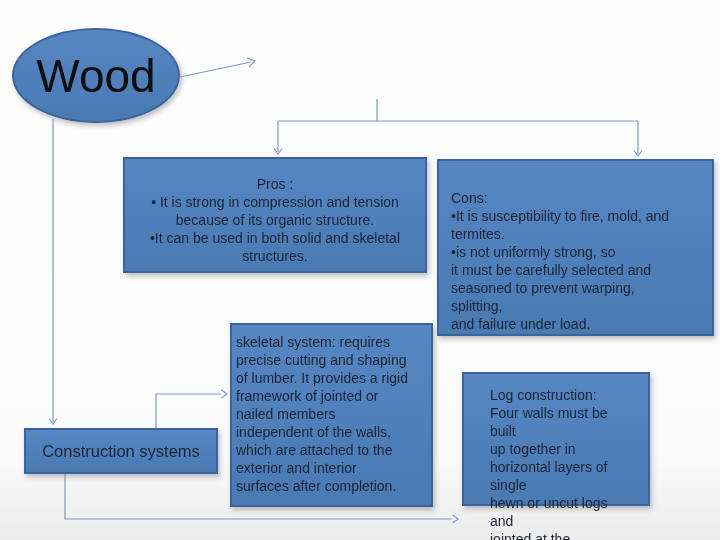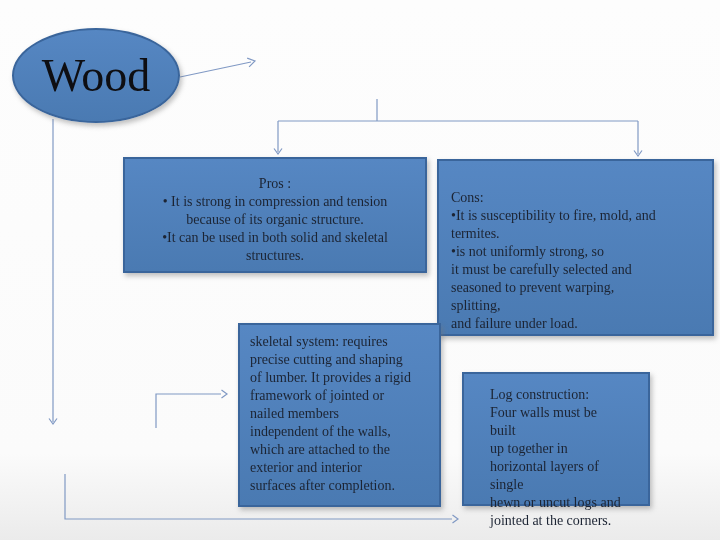--- a/index.html
+++ b/index.html
@@ -2,21 +2,21 @@
 <html><head>
 <meta charset="utf-8">
 <style>
   html, body { margin: 0; padding: 0; }
   .slide {
     position: relative;
     width: 720px;
     height: 540px;
     overflow: hidden;
     background: linear-gradient(180deg, #fdfdfd 0%, #fbfbfb 84%, #ebebeb 100%);
-    font-family: Liberation Serif, serif;
+    font-family: Liberation Sans, sans-serif;
   }
   .connector-layer {
     position: absolute;
     left: 0; top: 0;
     width: 720px; height: 540px;
   }
   .connector-layer path, .connector-layer polyline {
     fill: none;
     stroke: #8099c4;
     stroke-width: 1.2;
@@ -59,22 +59,21 @@
     text-align: center;
   }
   .cons-node {
     left: 437px; top: 159px;
     width: 277px; height: 177px;
     padding: 28px 12px 0;
   }
   .skeletal-node {
     left: 230px; top: 323px;
     width: 203px; height: 184px;
-    padding: 8px 10px 0;
-    margin-left: 8px;
+    padding: 8px 4px 0;
   }
   .log-node {
     left: 462px; top: 372px;
     width: 188px; height: 134px;
     padding: 12px 26px 0;
   }
   .construction-node {
     left: 24px; top: 428px;
     width: 194px; height: 46px;
     display: flex;
@@ -151,14 +150,17 @@
 exterior and interior
 surfaces after completion.</div>
 
   <div class="node log-node">Log construction:
 Four walls must be built
 up together in
 horizontal layers of single
 hewn or uncut logs and
 jointed at the corners.</div>
 
+  <div class="node construction-node">
+    <span>Construction systems</span>
+  </div>
 
 </div>
 
 </body></html>

